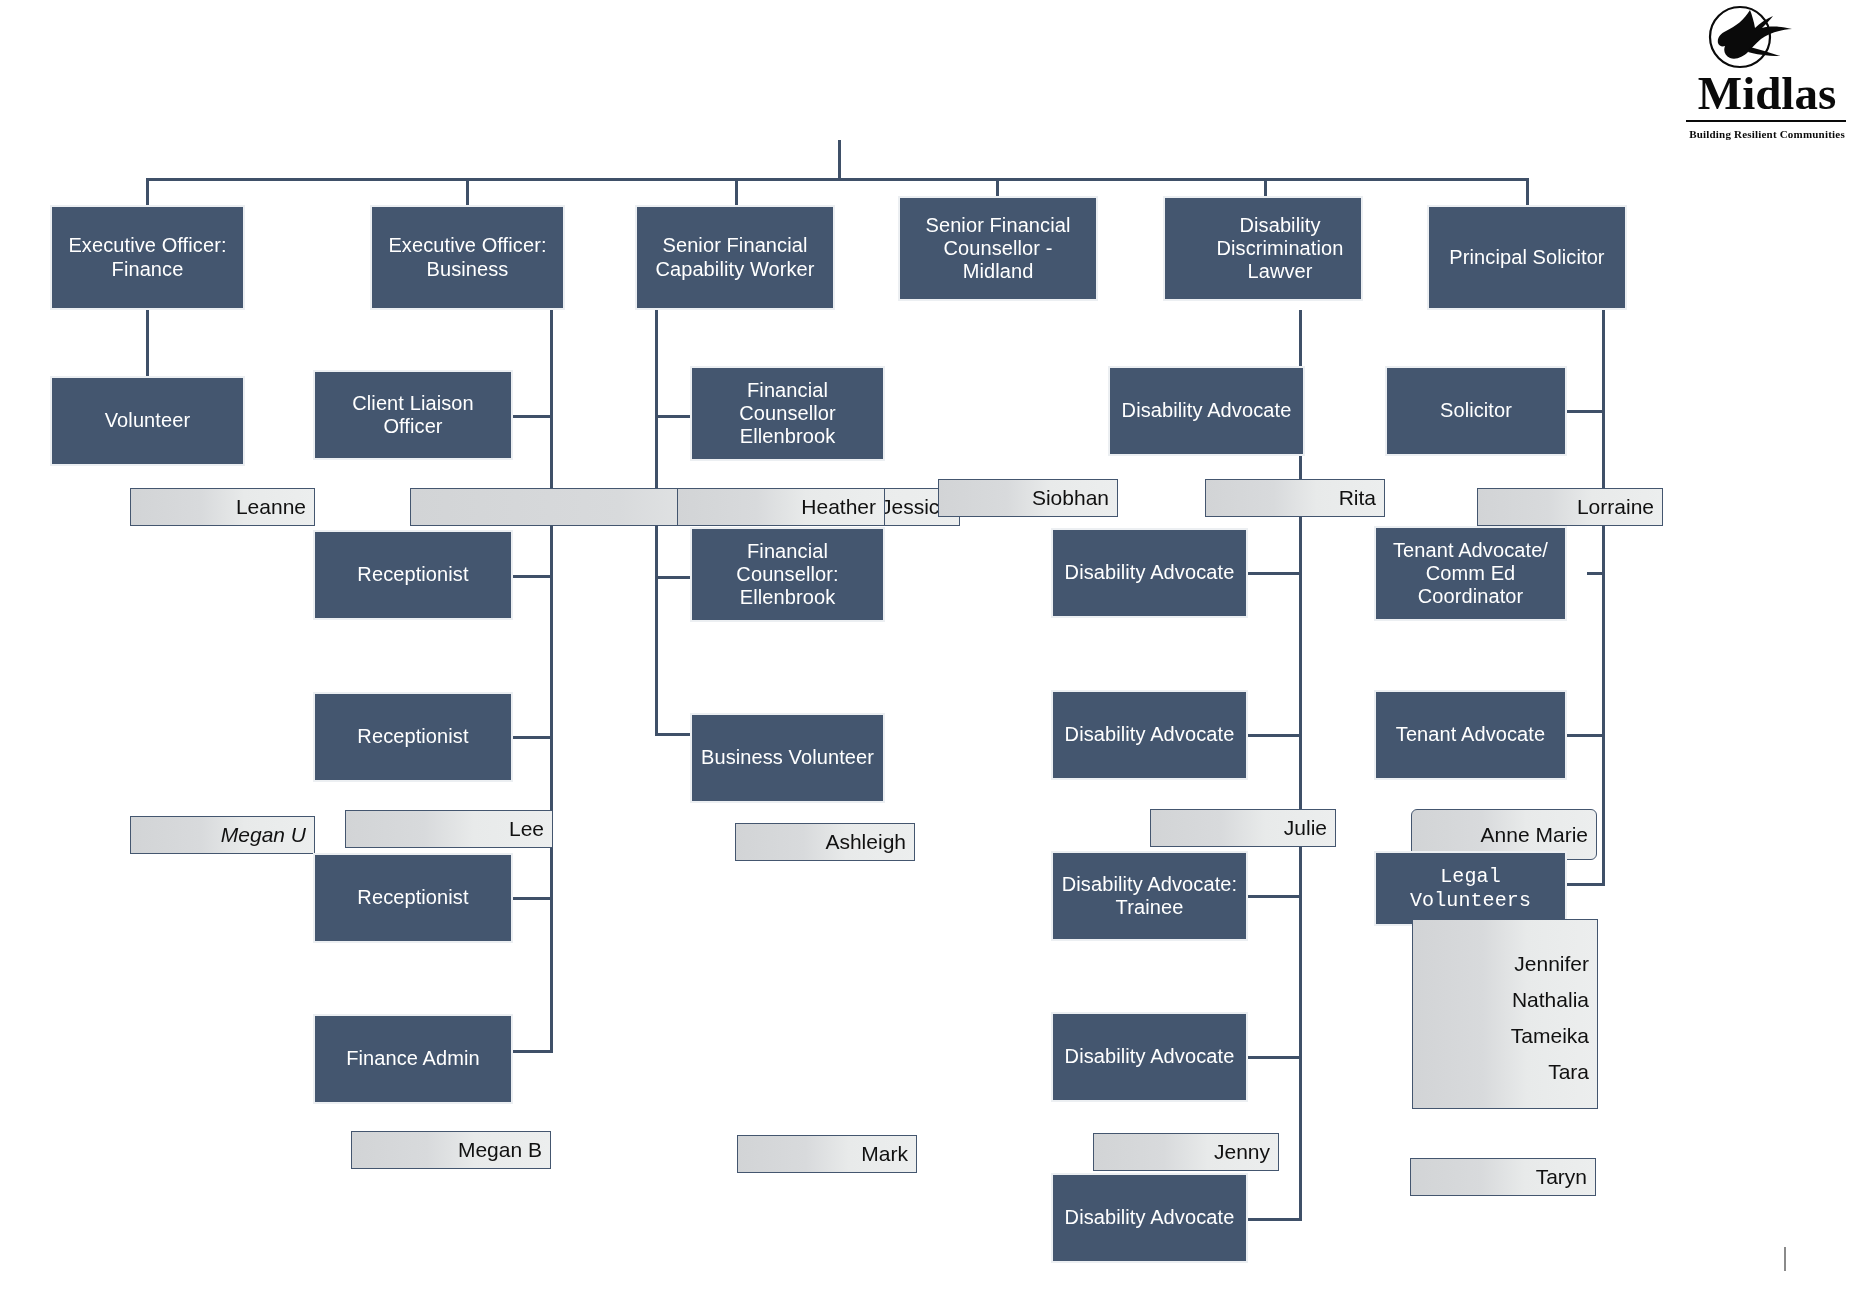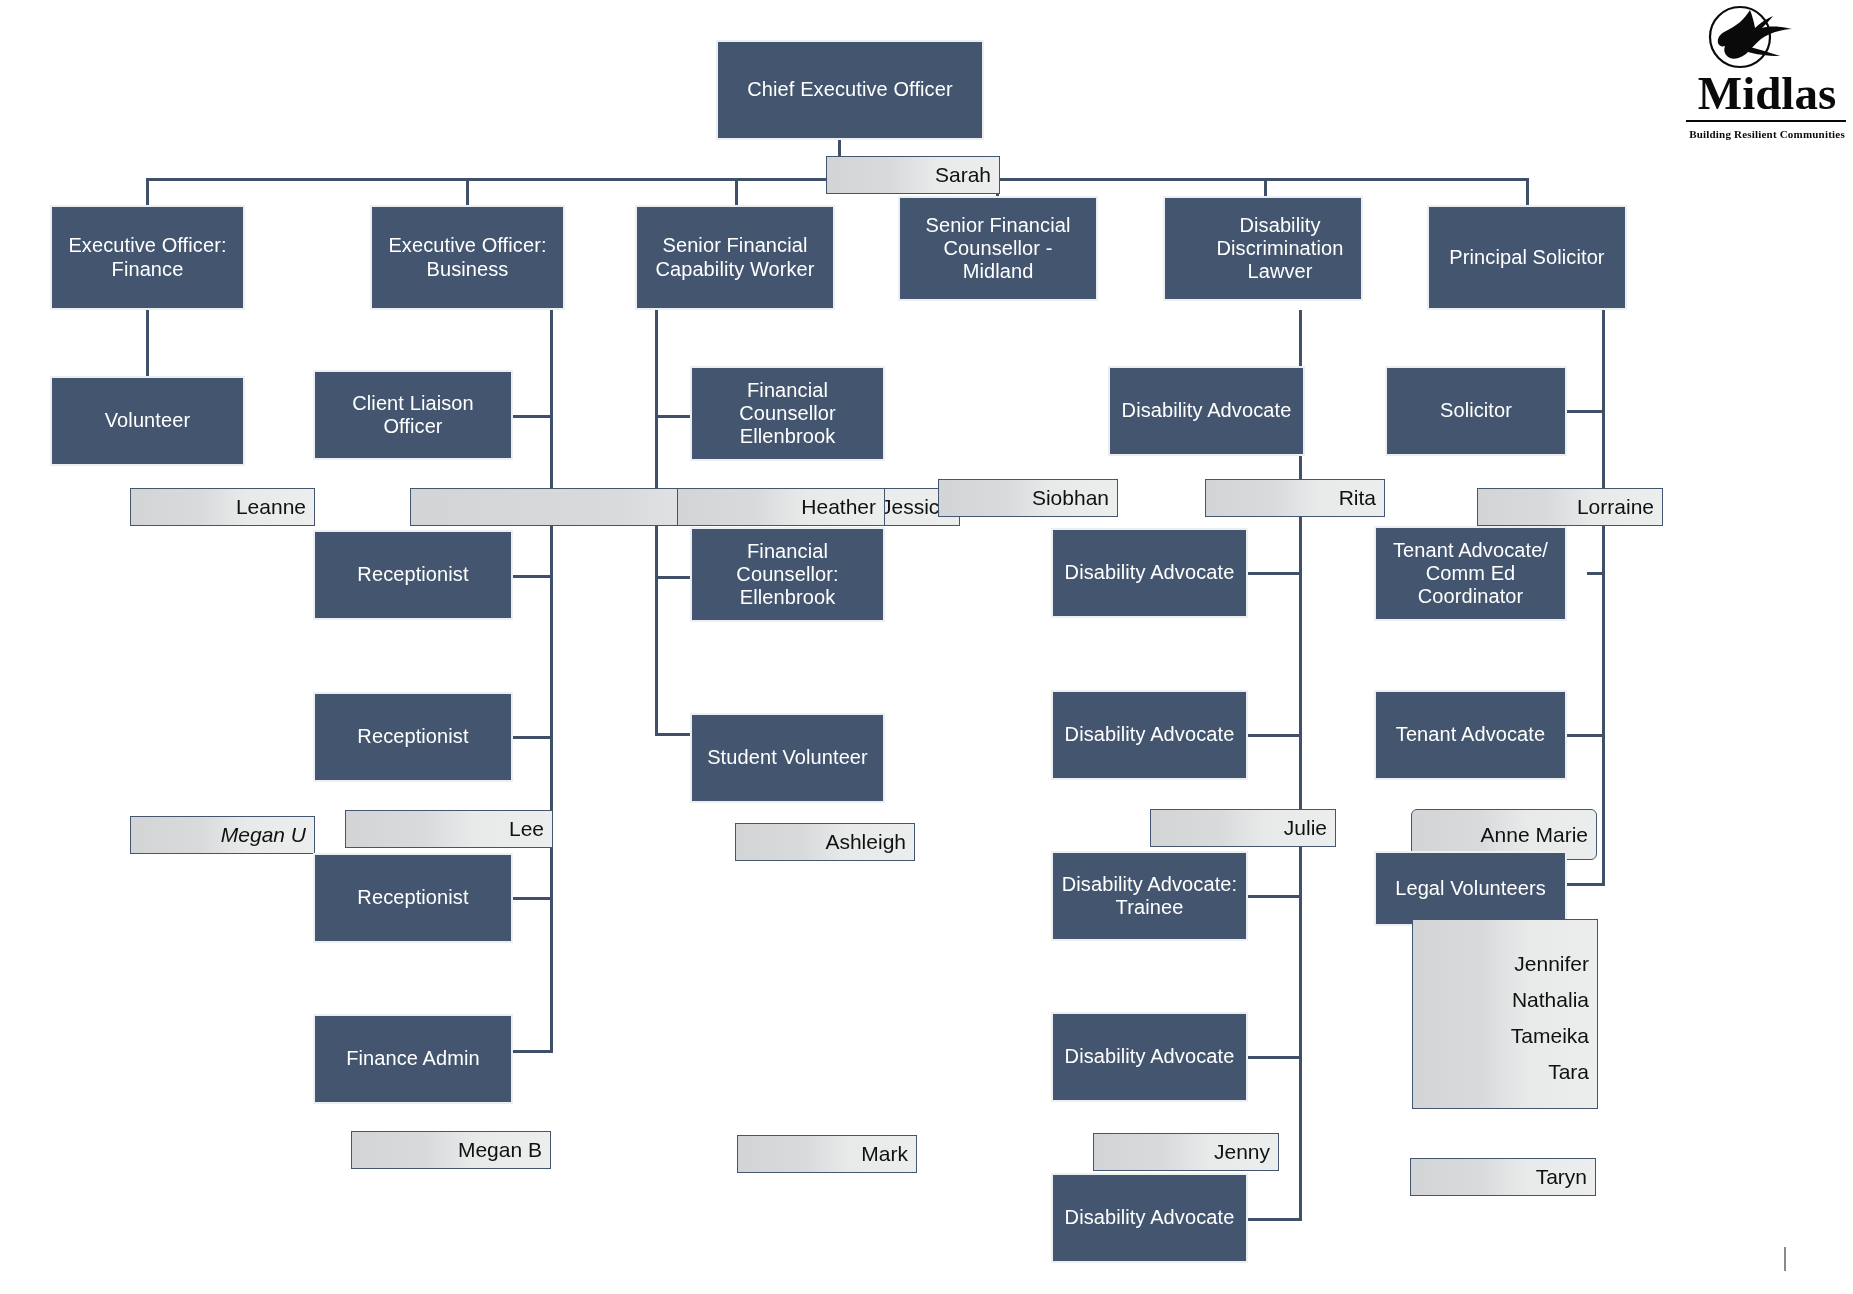--- a/index.html
+++ b/index.html
@@ -185,24 +185,20 @@
   <div class="conn h" style="left:1245px; top:895px; width:57px;"></div>
   <div class="conn h" style="left:1245px; top:1056px; width:57px;"></div>
   <div class="conn h" style="left:1245px; top:1218px; width:57px;"></div>
 
   <div class="conn v" style="left:1602px; top:310px; height:575px;"></div>
   <div class="conn h" style="left:1563px; top:410px; width:42px;"></div>
   <div class="conn h" style="left:1587px; top:572px; width:18px;"></div>
   <div class="conn h" style="left:1563px; top:734px; width:42px;"></div>
   <div class="conn h" style="left:1563px; top:883px; width:42px;"></div>
 
-  <div class="node" style="left:716px; top:40px; width:268px; height:100px;">
-    <div class="node-title" style="width:268px; height:100px;">Chief Executive Officer</div>
-    <div class="node-name" style="left:110px; top:116px; width:174px; height:38px;">Sarah</div>
-  </div>
 
   <div class="node" style="left:50px; top:205px; width:195px; height:105px;">
     <div class="node-title" style="width:195px; height:105px;">Executive Officer: Finance</div>
     <div class="node-name" style="left:80px; top:283px; width:185px; height:38px;">Leanne</div>
   </div>
 
   <div class="node" style="left:50px; top:376px; width:195px; height:90px;padding-left:29px;">
     <div class="node-title" style="width:195px; height:90px;">Volunteer</div>
     <div class="node-name" style="left:80px; top:440px; width:185px; height:38px;font-style:italic;">Megan U</div>
   </div>
@@ -246,21 +242,21 @@
     <div class="node-title" style="width:195px; height:95px;">Financial Counsellor Ellenbrook</div>
     <div class="node-name" style="left:37px; top:457px; width:180px; height:38px;margin-left:8px;">Ashleigh</div>
   </div>
 
   <div class="node" style="left:690px; top:527px; width:195px; height:95px;">
     <div class="node-title" style="width:195px; height:95px;">Financial Counsellor: Ellenbrook</div>
     <div class="node-name" style="left:47px; top:608px; width:180px; height:38px;">Mark</div>
   </div>
 
   <div class="node" style="left:690px; top:713px; width:195px; height:90px;">
-    <div class="node-title" style="width:195px; height:90px;">Student Volunteer</div>
+    <div class="node-title" style="width:195px; height:90px;">Business Volunteer</div>
 
   </div>
 
   <div class="node" style="left:898px; top:196px; width:200px; height:105px;">
     <div class="node-title" style="width:200px; height:105px;">Senior Financial Counsellor - Midland</div>
     <div class="node-name" style="left:40px; top:283px; width:180px; height:38px;">Siobhan</div>
   </div>
 
   <div class="node" style="left:1163px; top:196px; width:200px; height:105px;">
     <div class="node-title" style="width:200px; height:105px;padding-left:40px;">Disability Discrimination Lawver</div>
@@ -311,21 +307,21 @@
     <div class="node-title" style="width:193px; height:95px;">Tenant Advocate/ Comm Ed Coordinator</div>
     <div class="node-name" style="left:36px; top:632px; width:186px; height:38px;padding-left:41px;">Taryn</div>
   </div>
 
   <div class="node" style="left:1374px; top:690px; width:193px; height:90px;">
     <div class="node-title" style="width:193px; height:90px;">Tenant Advocate</div>
 
   </div>
 
   <div class="node" style="left:1374px; top:851px; width:193px; height:75px;">
-    <div class="node-title" style="width:193px; height:75px;">Legal Volunteers</div>
+    <div class="node-title" style="width:193px; height:75px;font-family:Liberation Mono, monospace;">Legal Volunteers</div>
     <div class="node-name stack" style="left:38px; top:68px; width:186px; height:190px;">
       <span class="vol">Jennifer</span>
       <span class="vol">Nathalia</span>
       <span class="vol">Tameika</span>
       <span class="vol">Tara</span>
     </div>
   </div>
 
   <div id="page-tick" style="left:1784px; top:1247px;"></div>
 

